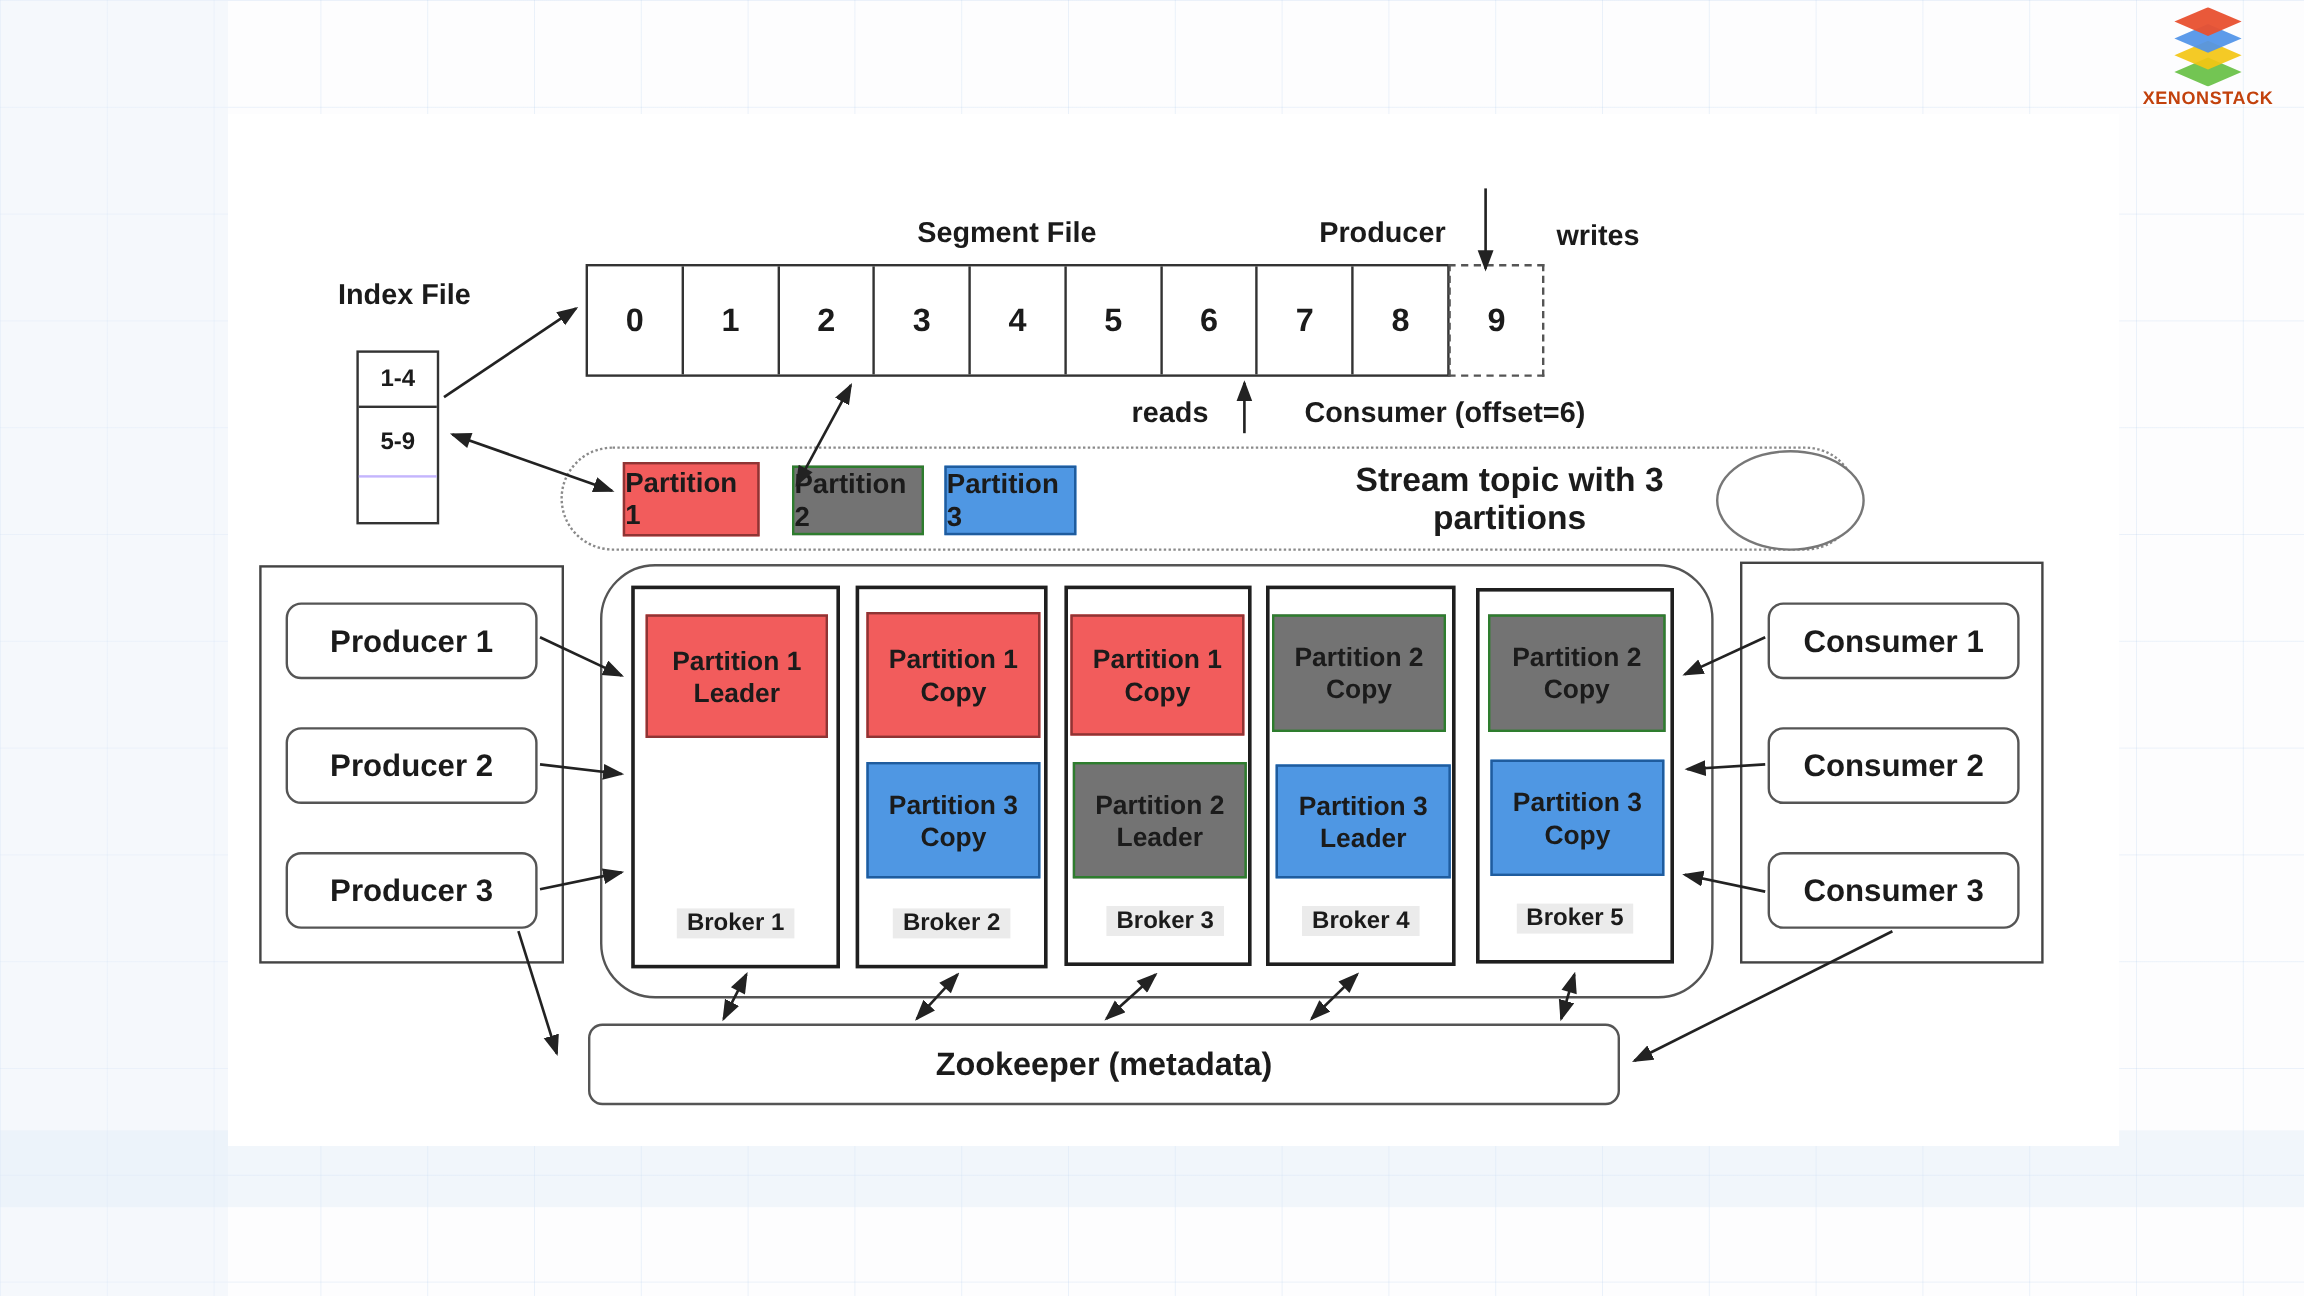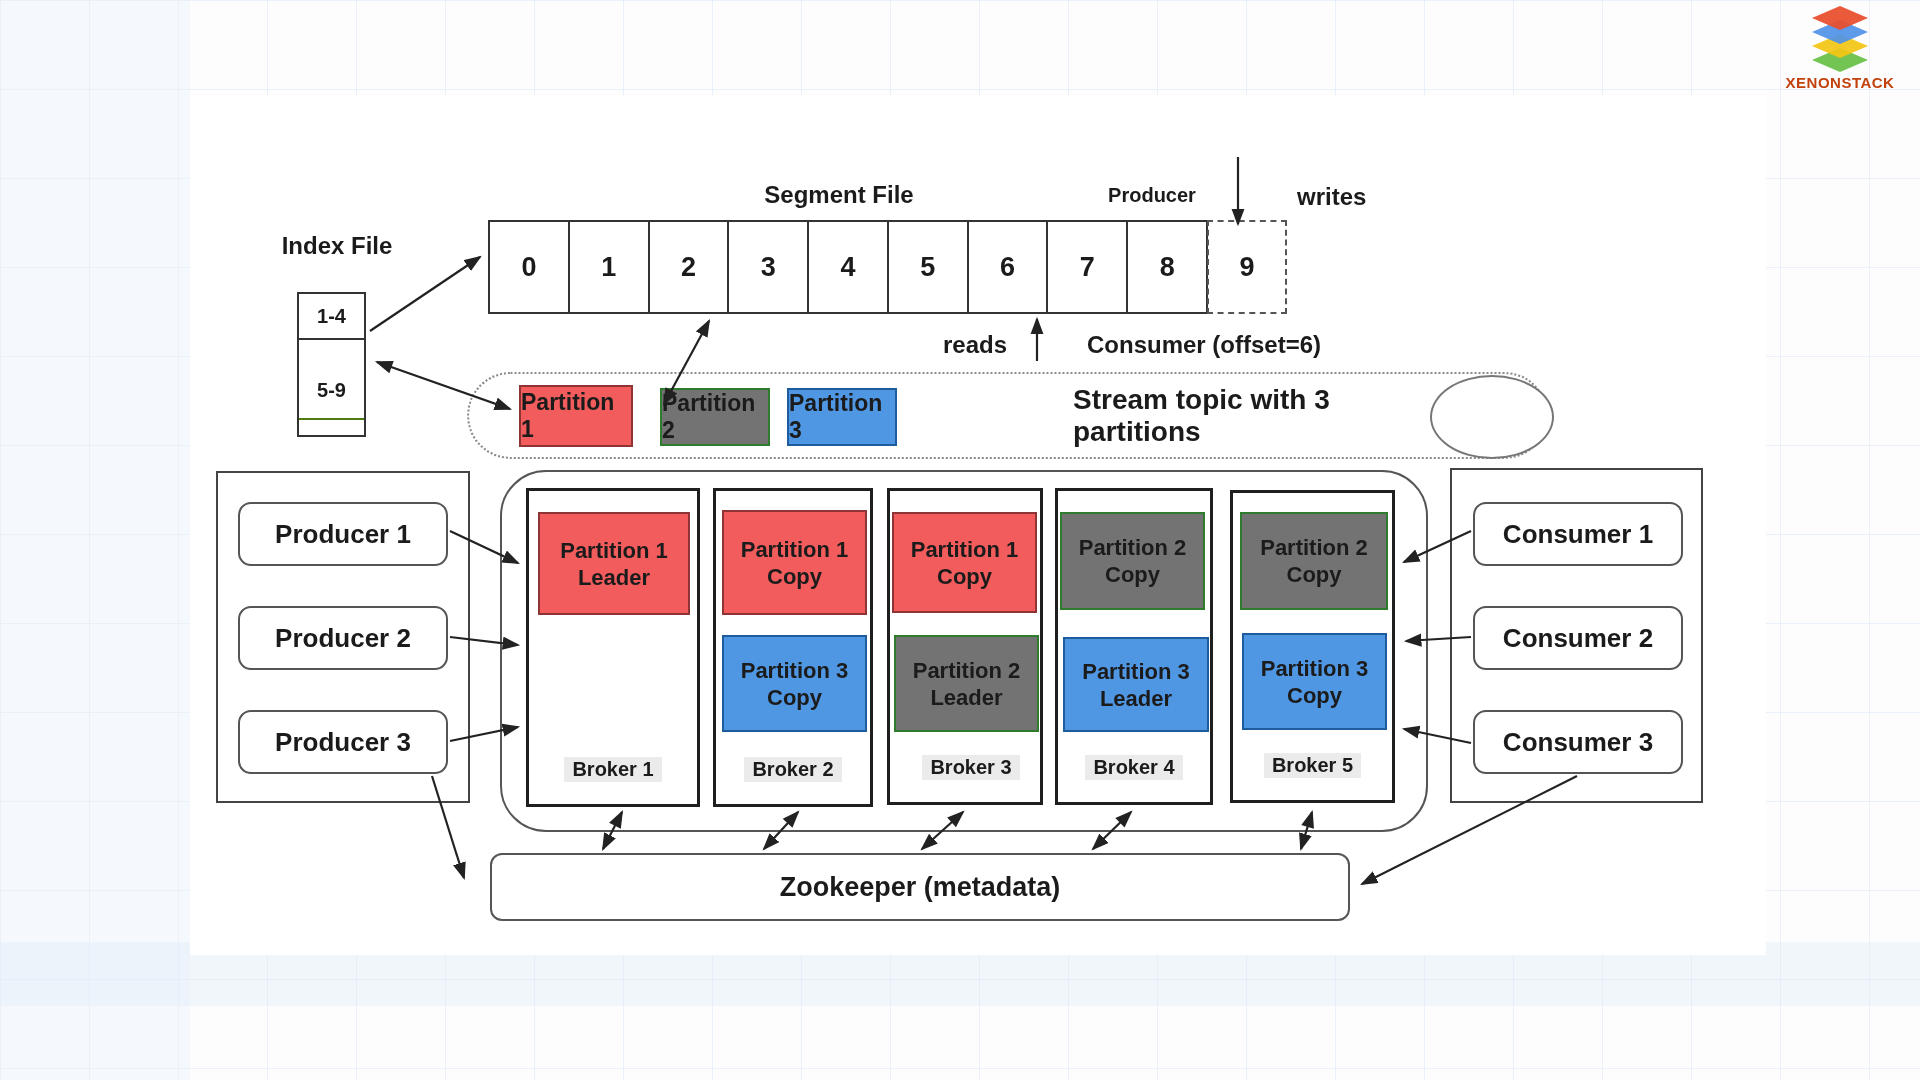--- a/index.html
+++ b/index.html
@@ -6,31 +6,31 @@
     font-family:"Liberation Sans","DejaVu Sans",sans-serif;background:#fdfdfe;color:#1b1b1b;}
   .canvas{position:absolute;inset:0;width:1920px;height:1080px;}
   .grid-bg{position:absolute;inset:0;
     background-image:linear-gradient(to right, rgba(170,200,235,.22) 1px, transparent 1px),
                      linear-gradient(to bottom, rgba(170,200,235,.22) 1px, transparent 1px);
     background-size:89px 89px;}
   .band-bottom{position:absolute;left:0;top:942px;width:1920px;height:64px;background:rgba(222,233,247,.38);}
   .band-left{position:absolute;left:0;top:0;width:190px;height:1080px;background:rgba(235,241,250,.45);}
   .panel{position:absolute;left:190px;top:95px;width:1576px;height:860px;background:#ffffff;}
   .abs{position:absolute;}
-  .lbl{position:absolute;display:flex;align-items:center;justify-content:center;}
+  .lbl{position:absolute;display:flex;align-items:center;justify-content:center;text-align:center;}
   
   .index-title{left:262px;top:230px;width:150px;height:32px;font-size:24px;font-weight:600;}
   .index-box{left:297px;top:292px;width:69px;height:145px;border:2px solid #333;background:#fff;box-sizing:border-box;}
   .index-row{width:100%;display:flex;align-items:center;justify-content:center;font-size:20px;font-weight:700;box-sizing:border-box;}
   .index-row.r1{height:46px;border-bottom:2px solid #333;}
-  .index-row.r2{height:58px;border-bottom:2px solid #4d7c0f;margin-top:22px;}
+  .index-row.r2{height:58px;border-bottom:2px solid #c4b5fd;}
   .index-row.r3{height:33px;}
   
   .seg-title{left:739px;top:180px;width:200px;height:30px;font-size:24px;font-weight:600;}
-  .producer-lbl{left:1092px;top:180px;width:120px;height:30px;font-size:20px;font-weight:600;}
+  .producer-lbl{left:1092px;top:180px;width:120px;height:30px;font-size:24px;font-weight:600;}
   .writes-lbl{left:1297px;top:182px;width:100px;height:30px;font-size:24px;font-weight:600;justify-content:flex-start;}
   .reads-lbl{left:925px;top:330px;width:100px;height:30px;font-size:24px;font-weight:600;}
   .consumer-offset-lbl{left:1087px;top:330px;width:280px;height:30px;font-size:24px;font-weight:600;justify-content:flex-start;}
   .seg-row{left:488px;top:220px;width:720px;height:94px;border:2px solid #333;display:flex;box-sizing:border-box;background:#fff;}
   .seg-cell{flex:1;display:flex;align-items:center;justify-content:center;font-size:27px;font-weight:700;border-right:2px solid #333;}
   .seg-cell:last-child{border-right:none;}
   .seg-cell-dashed{left:1207px;top:220px;width:80px;height:94px;border:2px dashed #555;box-sizing:border-box;
     display:flex;align-items:center;justify-content:center;font-size:27px;font-weight:700;}
   
   .stream-box{left:467px;top:372px;width:1081px;height:87px;border:2px dotted #8a8a8a;border-radius:44px;box-sizing:border-box;}

